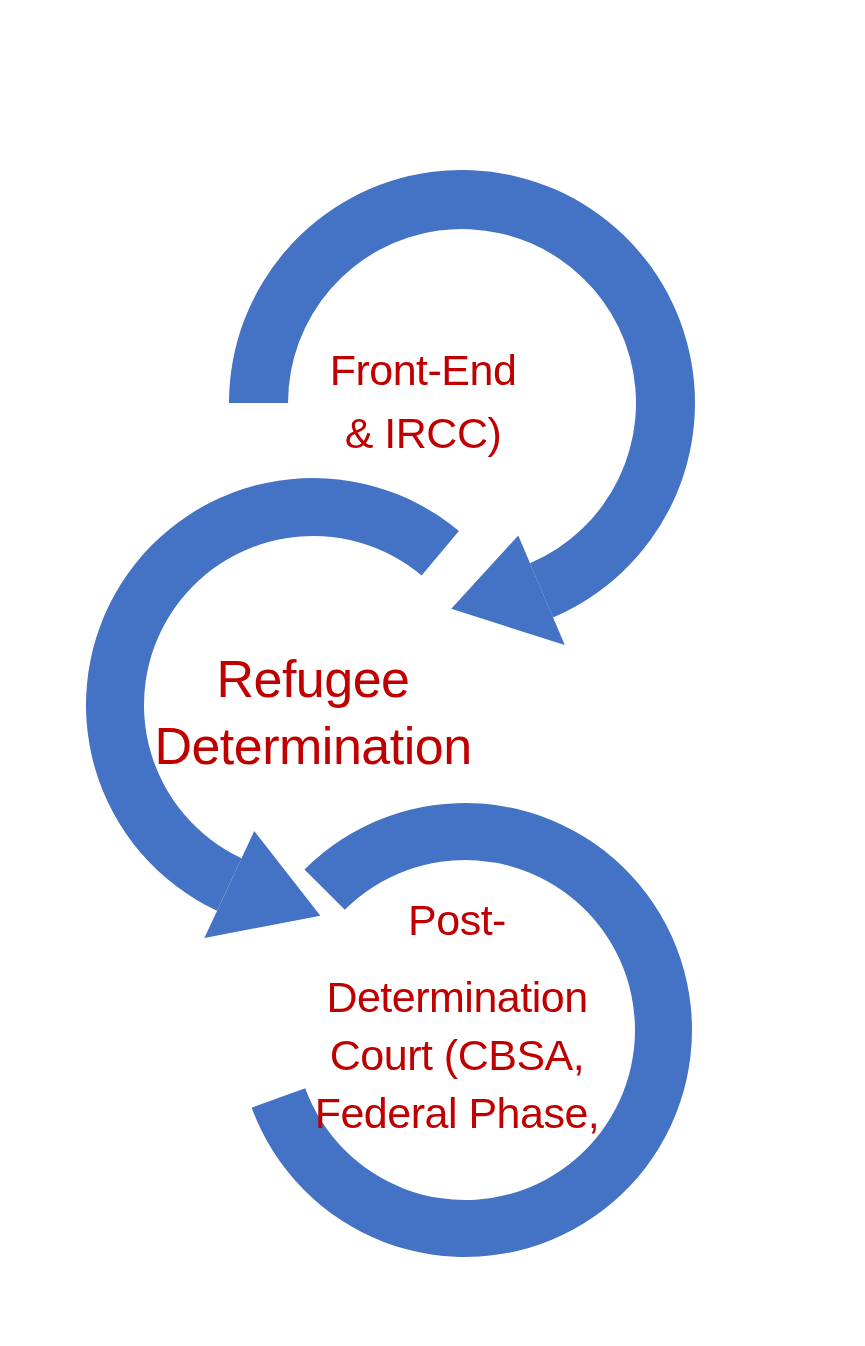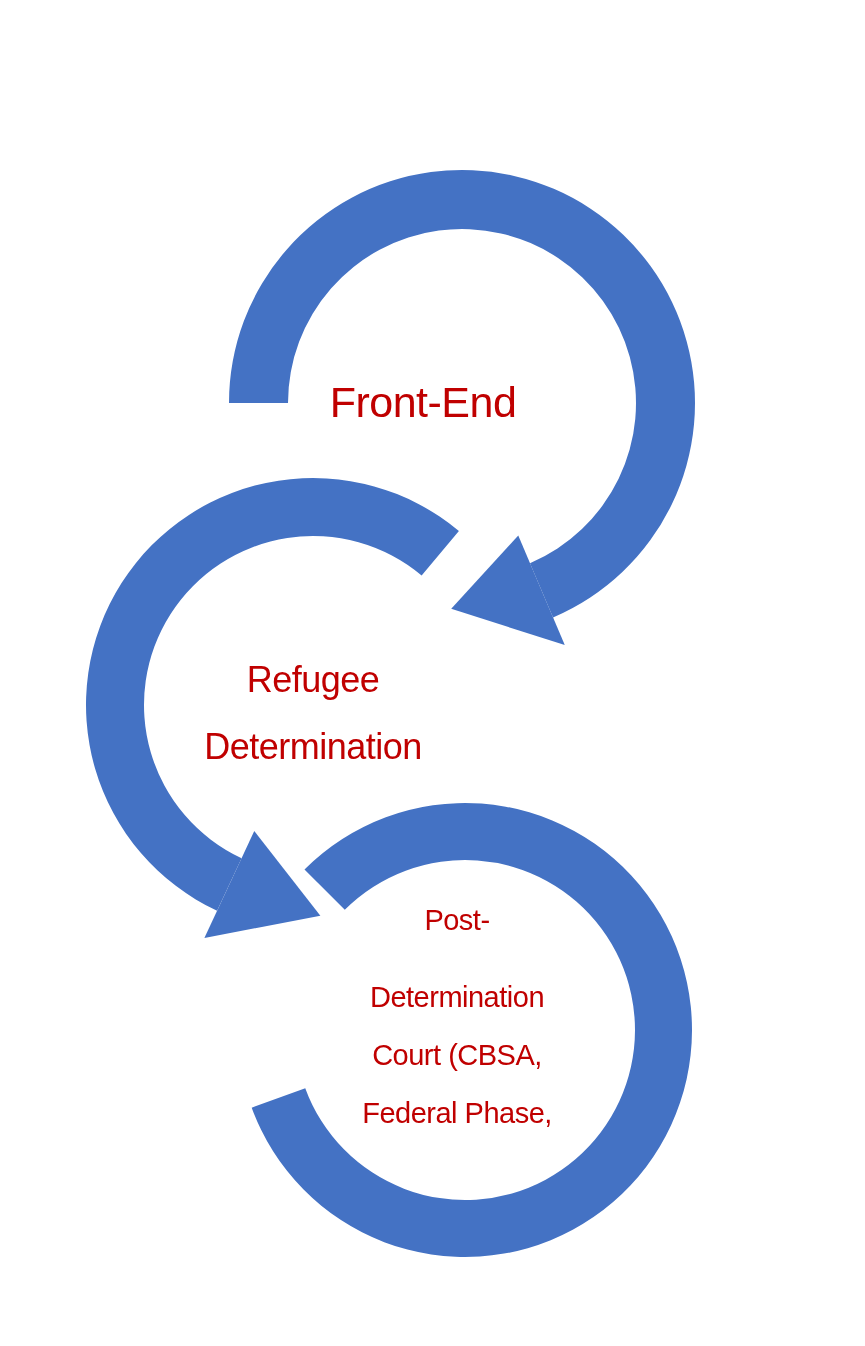--- a/index.html
+++ b/index.html
@@ -31,27 +31,27 @@
   }
   #label-front-end {
     left: 423px;
     top: 402px;
     font-size: 43px;
     line-height: 63px;
   }
   #label-rpd {
     left: 313px;
     top: 713px;
-    font-size: 36px;
+    font-size: 52px;
     line-height: 67px;
   }
   #label-post-det {
     left: 457px;
     top: 1016px;
-    font-size: 29px;
+    font-size: 43px;
     line-height: 58px;
   }
   #label-post-det .para-gap {
     margin-top: 19px;
   }
 </style>
 </head>
 <body>
 
 <div id="canvas" style="background: rgb(255, 255, 255);">
@@ -59,20 +59,21 @@
   <svg id="arrows" width="865" height="1346" viewBox="0 0 865 1346">
     <path id="ring1" class="arrow-shape" d="M 229 403.00000000000006 A 233 233 0 1 1 553.0403529380006 617.4776308544186 L 529.9872163571335 563.1678445007246 A 174 174 0 1 0 288 403 Z" fill="#4472C4"></path>
     <polygon id="head1" class="arrow-shape" points="518.2652825024553,535.5526988971515 564.7622867926789,645.0927764579919 451.2187930139536,608.7176841594422" fill="#4472C4"></polygon>
     <path id="ring2" class="arrow-shape" d="M 458.91278739884444 531.107911411992 A 227 227 0 1 0 217.06565458486125 910.7318676573195 L 241.57751376582183 858.1660160091939 A 169 169 0 1 1 421.6311060370251 575.5384891128926 Z" fill="#4472C4"></path>
     <polygon id="head2" class="arrow-shape" points="254.2560616180428,830.9767823980943 204.3871067326403,937.9211012684191 320.3637938042277,915.8714645010292" fill="#4472C4"></polygon>
     <path id="ring3" class="arrow-shape" d="M 304.48676067065367 869.4867606706537 A 227 227 0 1 1 251.68977508159878 1107.6385725349269 L 305.2522544663956 1088.1434243653637 A 170 170 0 1 0 344.79184719828686 909.791847198287 Z" fill="#4472C4"></path>
   </svg>
 
   <div id="label-front-end" class="phase-label">
     <div>Front-End</div>
+    <div>&amp; IRCC)</div>
   </div>
 
   <div id="label-rpd" class="phase-label">
     <div>Refugee</div>
     <div>Determination</div>
   </div>
 
   <div id="label-post-det" class="phase-label">
     <div>Post-</div>
     <div class="para-gap">Determination</div>

